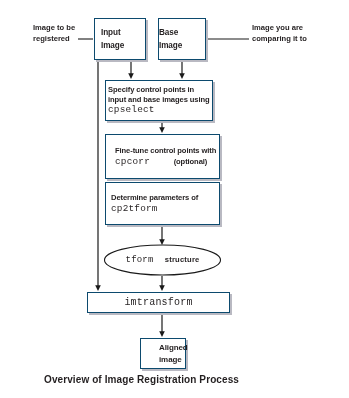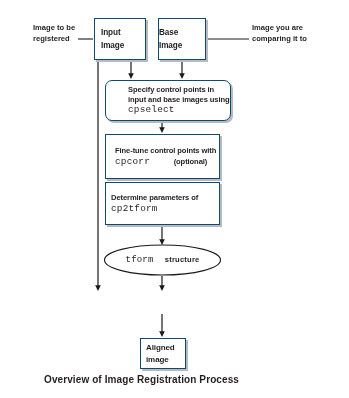--- a/index.html
+++ b/index.html
@@ -70,42 +70,41 @@
     padding-left: 0;
   }
   #node-input-image .sans-line,
   #node-base-image .sans-line {
     font-size: 8.2px;
     line-height: 13px;
   }
 
   
   #node-cpselect {
-    left: 105px; top: 80px; width: 126px; height: 41px;
-    padding-left: 22px;
-    border-radius: 7px;
+    left: 105px; top: 80px; width: 108px; height: 41px;
+    padding-left: 2px;
   }
   #node-cpcorr {
     left: 105px; top: 134px; width: 115px; height: 45px;
     padding-left: 9px;
   }
   #node-cp2tform {
     left: 105px; top: 182px; width: 115px; height: 43px;
     padding-left: 5px;
   }
   #node-imtransform {
     left: 87px; top: 292px; width: 143px; height: 21px;
     align-items: center;
   }
   #node-imtransform .mono-line {
     font-size: 10px;
   }
   #node-aligned-image {
     left: 140px; top: 338px; width: 46px; height: 31px;
-    padding-left: 5px;
+    padding-left: 18px;
   }
   #node-aligned-image .sans-line {
     font-size: 8px;
     line-height: 11.5px;
   }
 
   
   #node-tform {
     position: absolute;
     left: 104px; top: 245px; width: 117px; height: 30px;
@@ -217,20 +216,23 @@
 
   <div class="node" id="node-cp2tform">
     <span class="line sans-line">Determine parameters of</span>
     <span class="line mono-line">cp2tform</span>
   </div>
 
   <div id="node-tform">
     <span class="ellipse-label"><span>tform</span>&nbsp;&nbsp;<span class="word">structure</span></span>
   </div>
 
+  <div class="node" id="node-imtransform">
+    <span class="line mono-line">imtransform</span>
+  </div>
 
   <div class="node" id="node-aligned-image">
     <span class="line sans-line">Aligned</span>
     <span class="line sans-line">image</span>
   </div>
 
   <div class="annotation" id="annotation-left">
     <div>Image to be</div>
     <div>registered</div>
   </div>

